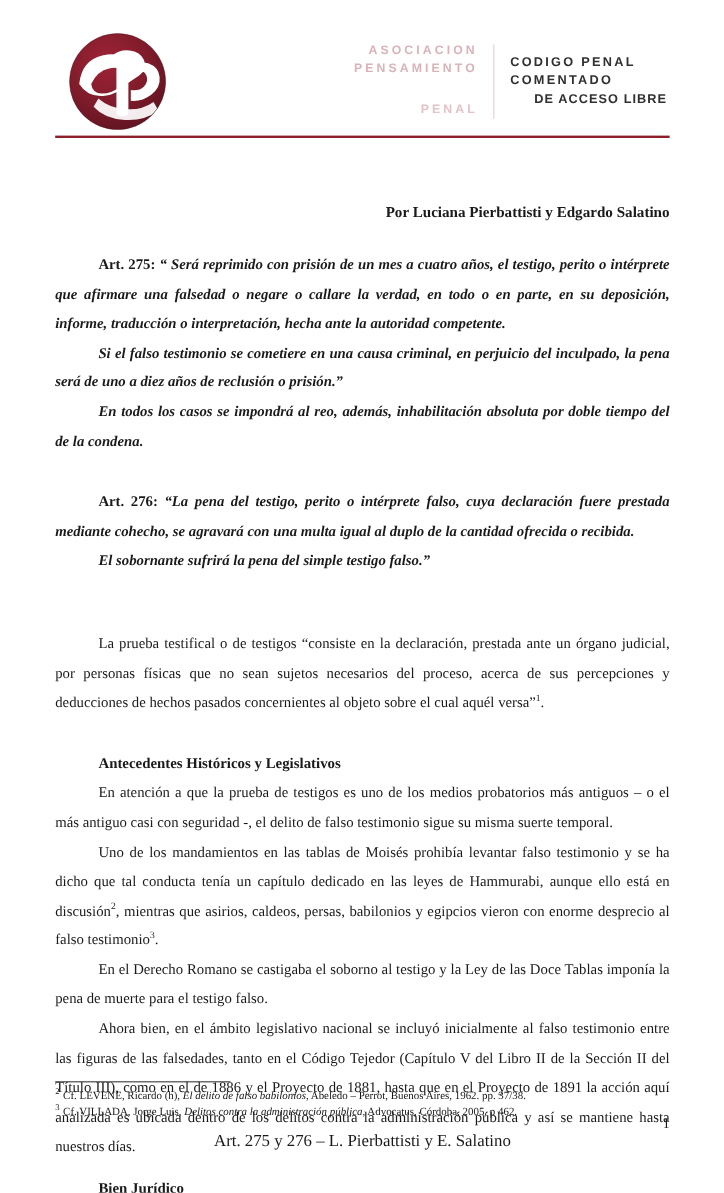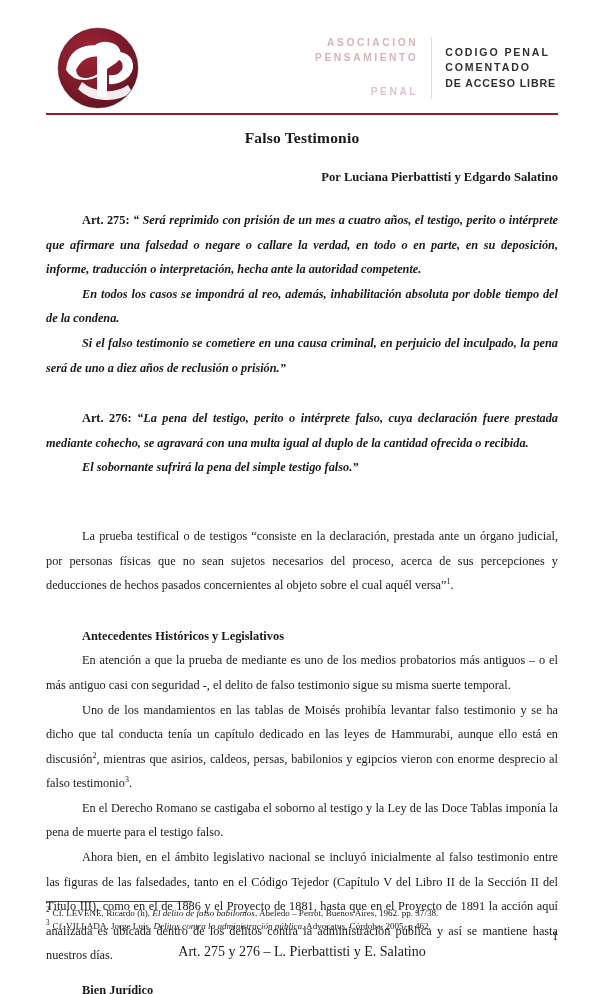--- a/index.html
+++ b/index.html
@@ -77,21 +77,21 @@
     text-align: left;
     padding-left: 13px;
     font-family: "Liberation Sans", "DejaVu Sans", sans-serif;
     font-weight: bold;
     font-size: 10.6px;
     letter-spacing: 1.9px;
     color: #303030;
     line-height: 1.42;
     white-space: nowrap;
   }
-  .brand-right .r3 { letter-spacing: 0.9px; }
+  .brand-right .r3 { letter-spacing: 0.9px; margin-left: 20px; }
 
   .header-rule {
     position: absolute;
     left: 46px;
     top: 113px;
     width: 512px;
     height: 2px;
     background: #8c1f2a;
   }
 
@@ -259,49 +259,48 @@
       <div class="brand-right">
         <div class="r1">CODIGO PENAL</div>
         <div class="r2">COMENTADO</div>
         <div class="r3">DE ACCESO LIBRE</div>
       </div>
     </div>
   </div>
 
   <div class="header-rule"></div>
 
-  <h1 class="doc-title">Falso Testimonio</h1>
 
   <div class="byline">
     <span class="por">Por </span><span class="names">Luciana Pierbattisti y Edgardo Salatino</span>
   </div>
 
   <div class="content">
 
     <p class="blk art"><span class="lbl">Art. 275:</span><span> “ Será reprimido con prisión de un mes a cuatro años, el testigo, perito o intérprete que afirmare una falsedad o negare o callare la verdad, en todo o en parte, en su deposición, informe, traducción o interpretación, hecha ante la autoridad competente.</span></p>
 
+    <p class="blk art"><span>Si el falso testimonio se cometiere en una causa criminal, en perjuicio del inculpado, la pena será de uno a diez años de reclusión o prisión.”</span></p>
+
     <p class="blk art"><span>En todos los casos se impondrá al reo, además, inhabilitación absoluta por doble tiempo del de la condena.</span></p>
 
-    <p class="blk art"><span>Si el falso testimonio se cometiere en una causa criminal, en perjuicio del inculpado, la pena será de uno a diez años de reclusión o prisión.”</span></p>
-
     <div class="gap-md"></div>
 
     <p class="blk art"><span class="lbl">Art. 276:</span><span> “La pena del testigo, perito o intérprete falso, cuya declaración fuere prestada mediante cohecho, se agravará con una multa igual al duplo de la cantidad ofrecida o recibida.</span></p>
 
     <p class="blk art"><span>El sobornante sufrirá la pena del simple testigo falso.”</span></p>
 
     <div class="gap-lg"></div>
 
     <p class="blk body-p"><span>La prueba testifical o de testigos “consiste en la declaración, prestada ante un órgano judicial, por personas físicas que no sean sujetos necesarios del proceso, acerca de sus percepciones y deducciones de hechos pasados concernientes al objeto sobre el cual aquél versa”</span><sup class="fn">1</sup><span>.</span></p>
 
     <div class="gap-md"></div>
 
     <h2 class="sec">Antecedentes Históricos y Legislativos</h2>
 
-    <p class="blk body-p">En atención a que la prueba de mediante es uno de los medios probatorios más antiguos – o el más antiguo casi con seguridad -, el delito de falso testimonio sigue su misma suerte temporal.</p>
+    <p class="blk body-p">En atención a que la prueba de testigos es uno de los medios probatorios más antiguos – o el más antiguo casi con seguridad -, el delito de falso testimonio sigue su misma suerte temporal.</p>
 
     <p class="blk body-p"><span>Uno de los mandamientos en las tablas de Moisés prohibía levantar falso testimonio y se ha dicho que tal conducta tenía un capítulo dedicado en las leyes de Hammurabi, aunque ello está en discusión</span><sup class="fn">2</sup><span>, mientras que asirios, caldeos, persas, babilonios y egipcios vieron con enorme desprecio al falso testimonio</span><sup class="fn">3</sup><span>.</span></p>
 
     <p class="blk body-p">En el Derecho Romano se castigaba el soborno al testigo y la Ley de las Doce Tablas imponía la pena de muerte para el testigo falso.</p>
 
     <p class="blk body-p">Ahora bien, en el ámbito legislativo nacional se incluyó inicialmente al falso testimonio entre las figuras de las falsedades, tanto en el Código Tejedor (Capítulo V del Libro II de la Sección II del Título III), como en el de 1886 y el Proyecto de 1881, hasta que en el Proyecto de 1891 la acción aquí analizada es ubicada dentro de los delitos contra la administración pública y así se mantiene hasta nuestros días.</p>
 
     <div class="gap-sm"></div>
 
     <h2 class="sec">Bien Jurídico</h2>

